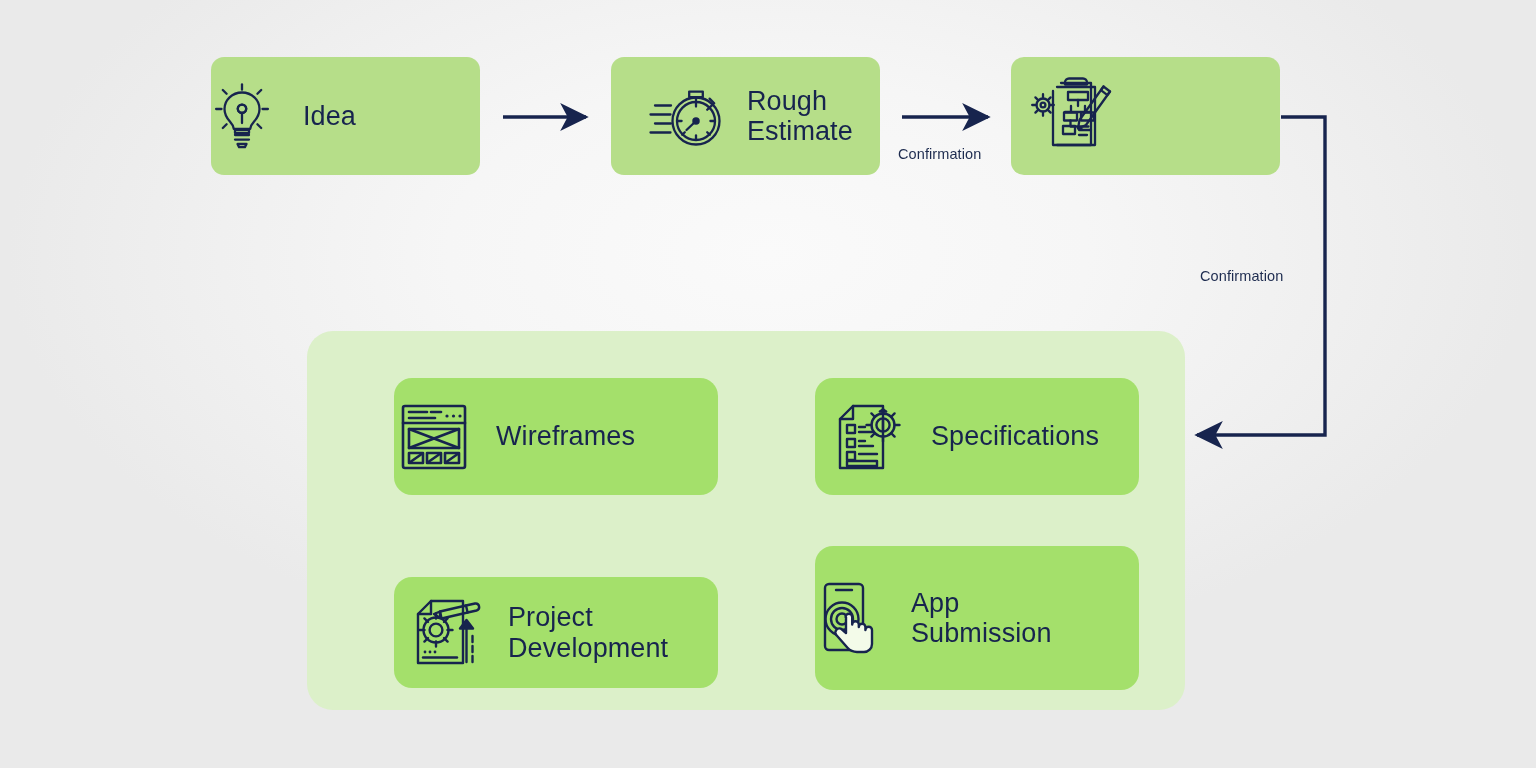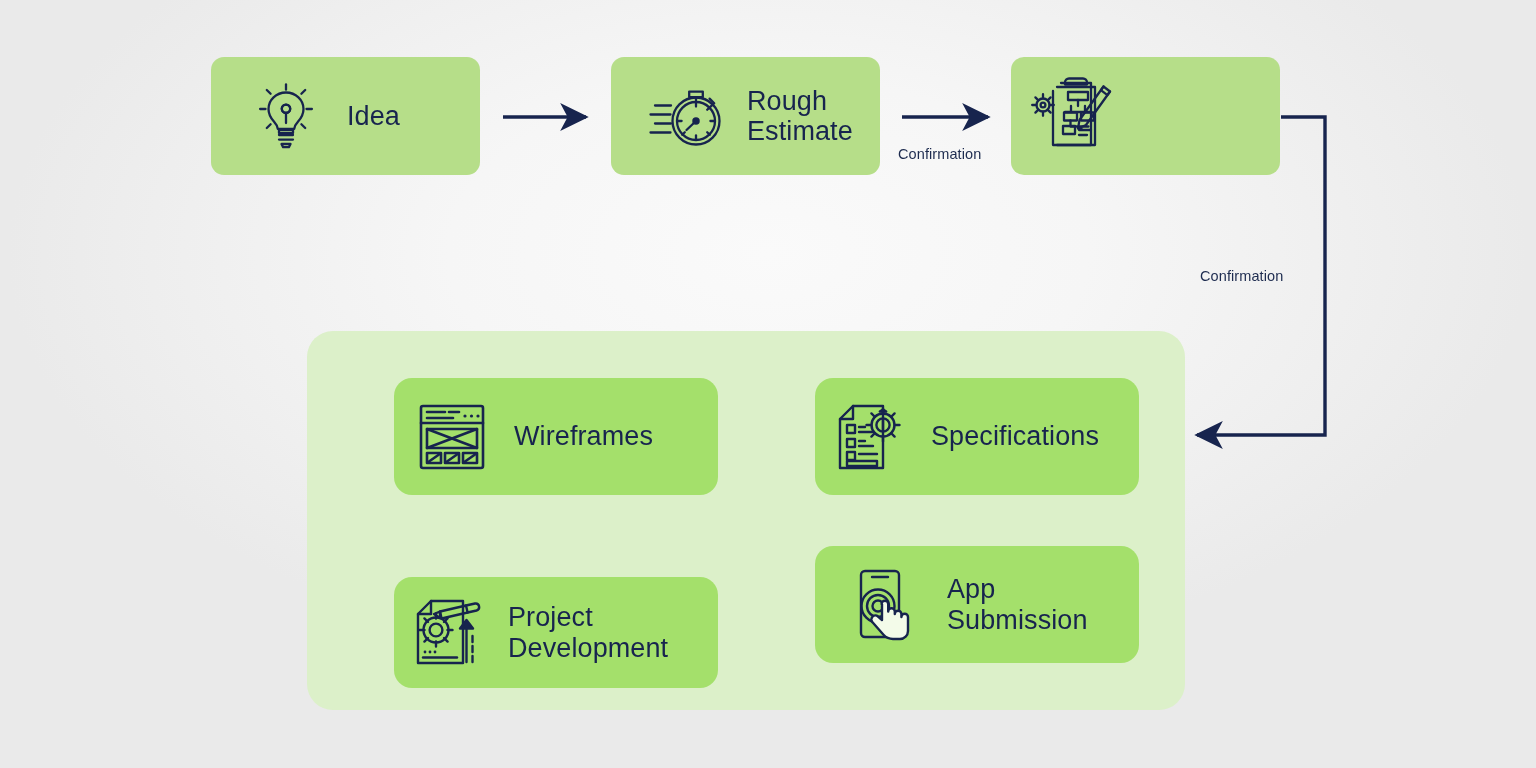--- a/index.html
+++ b/index.html
@@ -142,21 +142,21 @@
 
     <g>
       <path d="M729,604 L806,604" stroke="#17244e" stroke-width="3.4" fill="none" marker-end="url(#ah)"></path>
     </g>
   </svg>
 
   <div class="caption" style="left:898px; top:146px;">Confirmation</div>
 
   <div class="caption" style="left:1200px; top:268px;">Confirmation</div>
 
-  <div class="node top" style="left:211px; top:57px; width:269px; height:118px; padding-left:44px; gap:30px;">
+  <div class="node top" style="left:211px; top:57px; width:269px; height:118px; gap:30px;">
     <span class="ico">
       <svg width="62" height="68" viewBox="0 0 62 68" fill="none" stroke="#17244e" stroke-width="2.3" stroke-linecap="round" stroke-linejoin="round">
         <path d="M31 10.5 C21.2 10.5 13.5 18 13.5 27 c0 5.6 2.6 9.4 5.4 12.6 c2.3 2.6 3.6 4.6 3.9 7.2 h16.4 c.3-2.6 1.6-4.6 3.9-7.2 C45.9 36.4 48.5 32.6 48.5 27 C48.5 18 40.8 10.5 31 10.5 Z"></path>
         <path d="M24 47.8 h14 v3.2 h-14 Z"></path>
         <path d="M24 53 h14"></path>
         <path d="M24 57.6 h14"></path>
         <path d="M26.5 62 h9 l-1.6 3.2 h-5.8 Z"></path>
         <path d="M31 41 v-10"></path>
         <path d="M31 31 a4.2 4.2 0 1 0 -4.2 -4.2 a4.2 4.2 0 0 0 4.2 4.2 Z"></path>
         <path d="M31 31 a4.2 4.2 0 1 1 4.2 -4.2 A4.2 4.2 0 0 1 31 31 Z"></path>
@@ -224,21 +224,21 @@
 
         <path d="M76.5 12.5 l6.5 5 l-24 33.5 l-8 3.5 l1.5 -8.5 Z"></path>
         <path d="M76.5 12.5 l-2.6 3.6 l6.5 5 l2.6 -3.6"></path>
         <path d="M52.5 53.5 l3 2.3"></path>
       </svg>
     </span>
   </div>
 
   <div id="panel"></div>
 
-  <div class="node inner" style="left:394px; top:378px; width:324px; height:117px; padding-left:18px; gap:22px;">
+  <div class="node inner" style="left:394px; top:378px; width:324px; height:117px; gap:22px;">
     <span class="ico">
       <svg width="80" height="80" viewBox="0 0 80 80" fill="none" stroke="#17244e" stroke-width="2.6" stroke-linecap="round" stroke-linejoin="round">
         <rect x="9" y="9" width="62" height="62" rx="2"></rect>
         <path d="M9 26 h62"></path>
         <path d="M15 15 h18"></path>
         <path d="M37 15 h10"></path>
         <path d="M15 21 h26"></path>
         <circle cx="53" cy="19" r="1.6" fill="#17244e" stroke="none"></circle>
         <circle cx="59.5" cy="19" r="1.6" fill="#17244e" stroke="none"></circle>
         <circle cx="66" cy="19" r="1.6" fill="#17244e" stroke="none"></circle>
@@ -299,21 +299,21 @@
 
         <path d="M56.5 70 v-37"></path>
         <path d="M56.5 28 l-6.5 8.5 h13 Z" fill="#17244e"></path>
         <path d="M62.5 70 v-6 M62.5 60 v-6 M62.5 50 v-6"></path>
       </svg>
     </span>
     <span class="lbl">Project
 Development</span>
   </div>
 
-  <div class="node inner" style="left:815px; top:546px; width:324px; height:117px; padding-left:36px; gap:24px;">
+  <div class="node inner" style="left:815px; top:546px; width:324px; height:144px; gap:24px;">
     <span class="ico">
       <svg width="72" height="82" viewBox="0 0 72 82" fill="none" stroke="#17244e" stroke-width="2.4" stroke-linecap="round" stroke-linejoin="round">
         <rect x="10" y="7" width="38" height="66" rx="4"></rect>
         <path d="M21 13 h16"></path>
         <circle cx="24" cy="13" r="1.1" fill="#17244e" stroke="none"></circle>
         <circle cx="28" cy="13" r="1.1" fill="#17244e" stroke="none"></circle>
         <circle cx="32" cy="13" r="1.1" fill="#17244e" stroke="none"></circle>
         <circle cx="27" cy="42" r="5.5"></circle>
         <circle cx="27" cy="42" r="11"></circle>
         <circle cx="27" cy="42" r="16.5"></circle>

